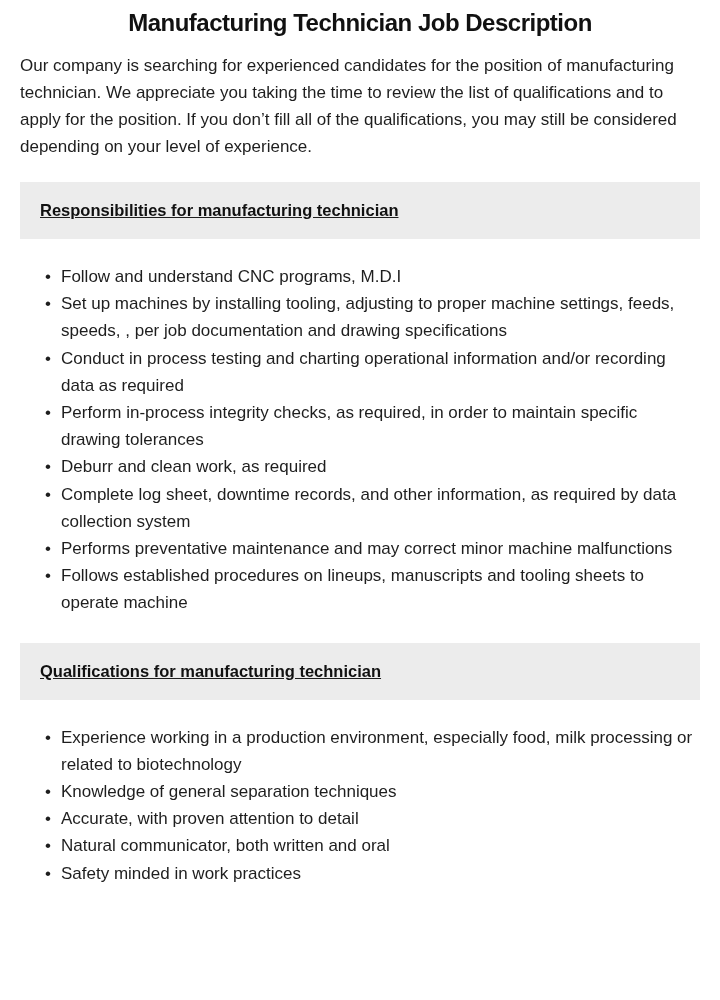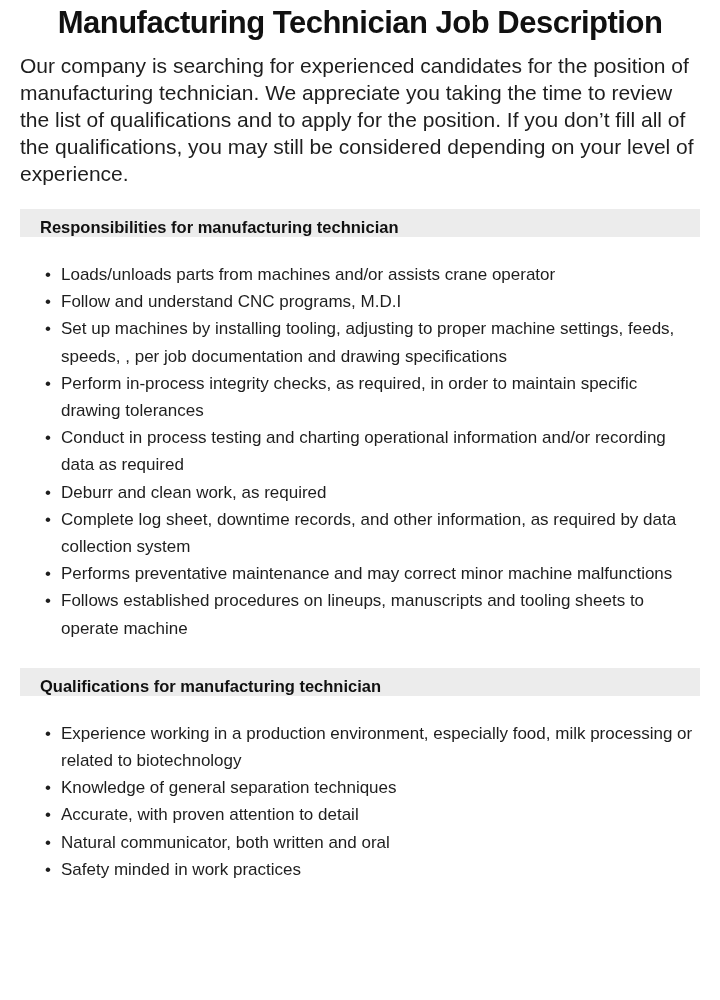--- a/index.html
+++ b/index.html
@@ -13,39 +13,40 @@
     height: 1000px;
     font-family: "Liberation Sans", sans-serif;
     color: #1e1e1e;
     overflow: hidden;
   }
   .page {
     padding: 0 20px;
   }
   h1.title {
     margin: 4px 0 10px 0;
-    font-size: 31px;
+    font-size: 24px;
     line-height: 38px;
     font-weight: bold;
     text-align: center;
     letter-spacing: -0.5px;
     color: #111111;
   }
   p.intro {
     margin: 0 0 22px 0;
-    font-size: 21px;
+    font-size: 17px;
     line-height: 27px;
   }
   .section-heading {
     background: var(--heading-bg, #ececec);
-    height: 28px;
+    height: 57px;
     display: flex;
-    align-items: flex-end;
+    align-items: center;
     padding: 0 20px;
     margin: 0 0 24px 0;
+    text-decoration: underline;
   }
   .section-heading h2 {
     margin: 0;
     font-size: 16.5px;
     font-weight: bold;
     color: #111111;
   }
   ul.bullets {
     list-style: none;
     margin: 0 0 26px 0;
@@ -76,25 +77,24 @@
   <h1 class="title">Manufacturing Technician Job Description</h1>
 
   <p class="intro">Our company is searching for experienced candidates for the position of manufacturing technician. We appreciate you taking the time to review the list of qualifications and to apply for the position. If you don’t fill all of the qualifications, you may still be considered depending on your level of experience.</p>
 
   <div id="sections">
   <section>
     <div class="section-heading">
       <h2>Responsibilities for manufacturing technician</h2>
     </div>
     <ul class="bullets">
-          <li>Loads/unloads parts from machines and/or assists crane operator</li>
           <li>Follow and understand CNC programs, M.D.I</li>
           <li>Set up machines by installing tooling, adjusting to proper machine settings, feeds, speeds, , per job documentation and drawing specifications</li>
+          <li>Conduct in process testing and charting operational information and/or recording data as required</li>
           <li>Perform in-process integrity checks, as required, in order to maintain specific drawing tolerances</li>
-          <li>Conduct in process testing and charting operational information and/or recording data as required</li>
           <li>Deburr and clean work, as required</li>
           <li>Complete log sheet, downtime records, and other information, as required by data collection system</li>
           <li>Performs preventative maintenance and may correct minor machine malfunctions</li>
           <li>Follows established procedures on lineups, manuscripts and tooling sheets to operate machine</li>
         </ul>
   </section>
 
   <section>
     <div class="section-heading">
       <h2>Qualifications for manufacturing technician</h2>

